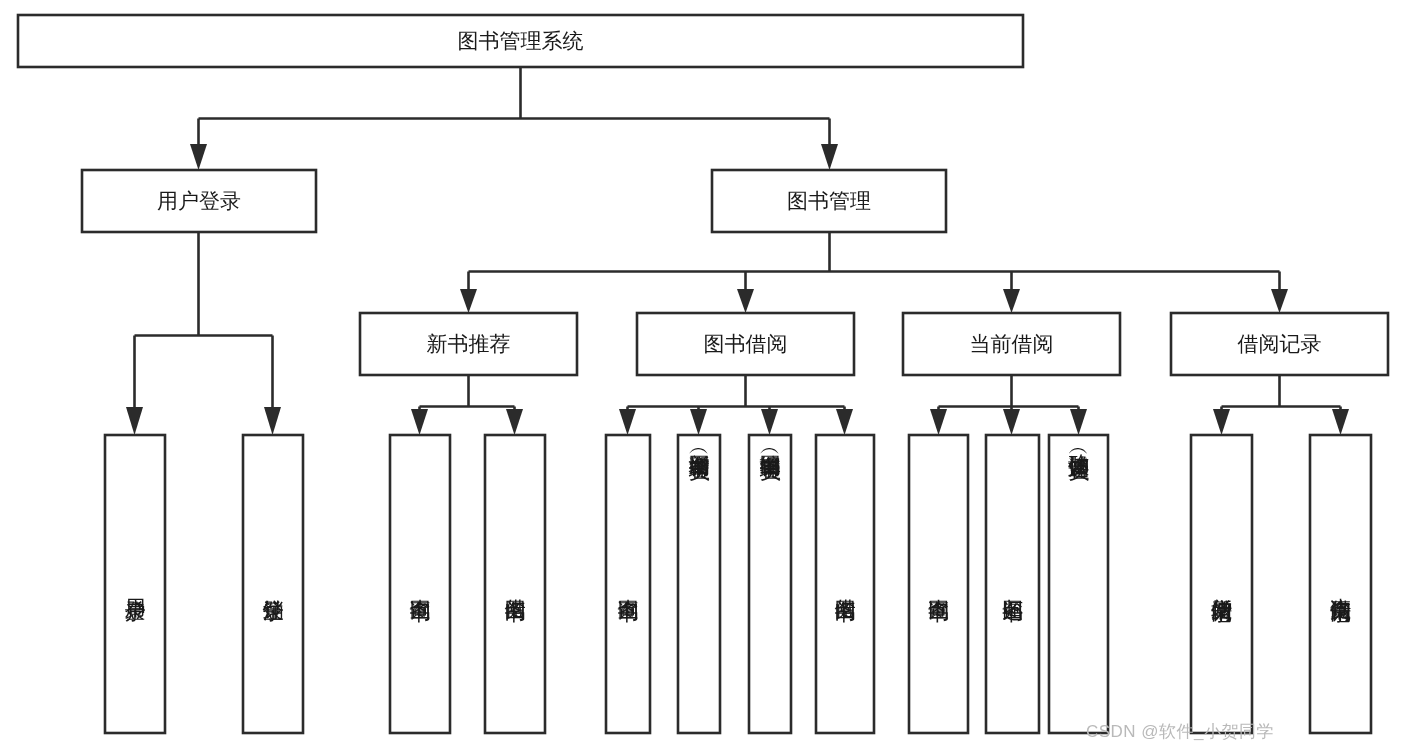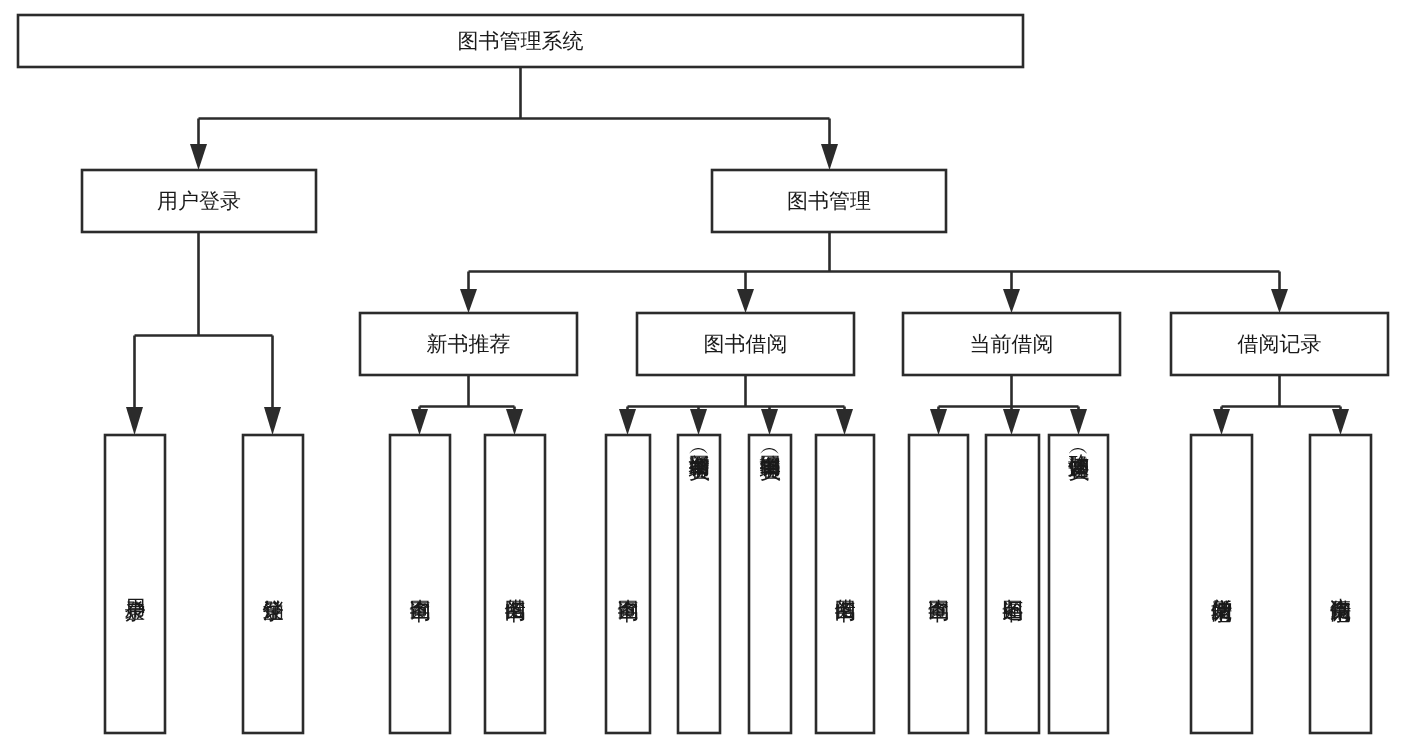--- a/index.html
+++ b/index.html
@@ -235,13 +235,14 @@
     <span class="vlabel">确认归还（管理员）</span>
   </div>
 
   <div class="vlabel-wrap" style="left:1191px; top:435px; width:61px; height:298px;">
     <span class="vlabel">新增借阅记录</span>
   </div>
   <div class="vlabel-wrap" style="left:1310px; top:435px; width:61px; height:298px;">
     <span class="vlabel">查询借阅记录</span>
   </div>
 
+  <div id="watermark">CSDN @软件_小贺同学</div>
 </div>
 
 </body></html>

